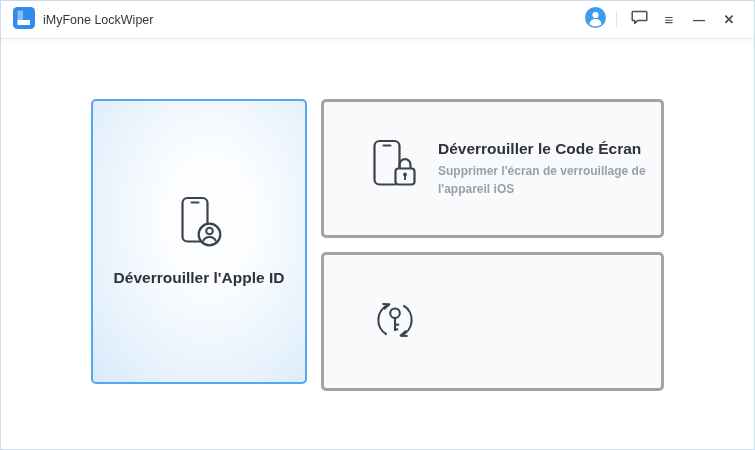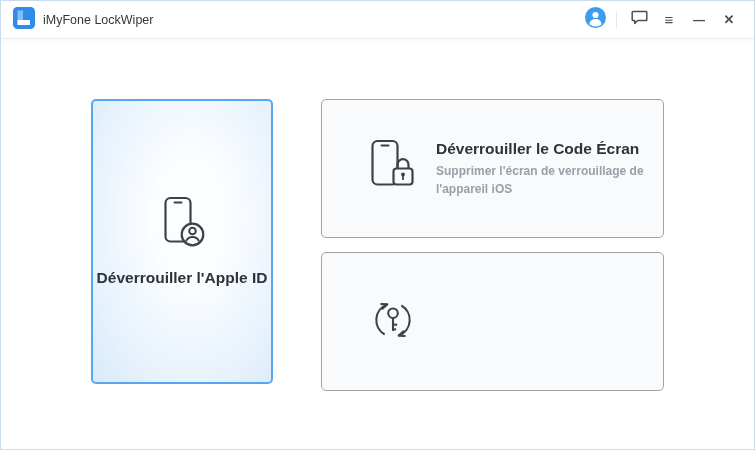--- a/index.html
+++ b/index.html
@@ -19,30 +19,30 @@
   .tb-btn { display:flex; align-items:center; justify-content:center;
             width:30px; height:26px; cursor:pointer; }
   .tb-divider { width:1px; height:17px; background:#E3E7EC; margin:0 7px 0 6px; }
   .glyph { font-size:16px; color:#4A4F57; line-height:1; font-weight:bold; }
   .glyph.menu { letter-spacing:0; font-size:15px; }
 
   
   .card-title { font-size:15.5px; font-weight:bold; color:#2F3338; }
   .card-subtitle { font-size:12px; color:#9AA0A8; line-height:1.5;font-weight:bold; }
 
-  .card-selected { position:absolute; left:90px; top:98px; width:182px; height:285px;
+  .card-selected { position:absolute; left:90px; top:98px; width:216px; height:285px;
                    border:2px solid #55A7F3; border-radius:5px;
                    background:radial-gradient(ellipse at 55% 42%, #FBFDFF 28%, #E7F2FC 72%, #D8EAFA 100%);
                    display:flex; flex-direction:column; align-items:center; justify-content:center;
                    text-align:left; cursor:pointer; }
   .card-selected .card-title { margin-top:15px; }
   .card-selected .card-subtitle { margin-top:9px; width:160px; }
 
   .card-plain { position:absolute; left:320px; width:343px; height:139px;
-                background:#F8FAFC; border:1px solid #a3a3a3; border-radius:5px;
+                background:#F8FAFC; border:3px solid #a3a3a3; border-radius:5px;
                 display:flex; align-items:center; padding-left:46px; cursor:pointer; }
   .card-plain.first { top:98px; }
   .card-plain.second { top:251px; }
   .card-text { margin-left:20px; }
   .card-plain .card-subtitle { margin-top:4px; max-width:222px; }
 
   .card-icon { flex:0 0 auto; display:block; }
 </style>
 </head>
 <body>

